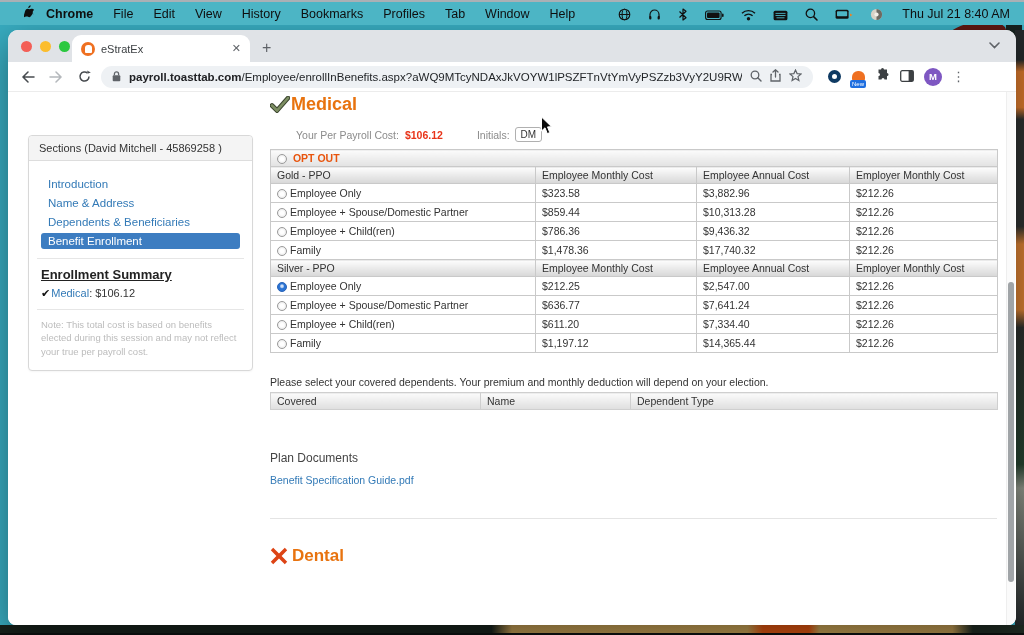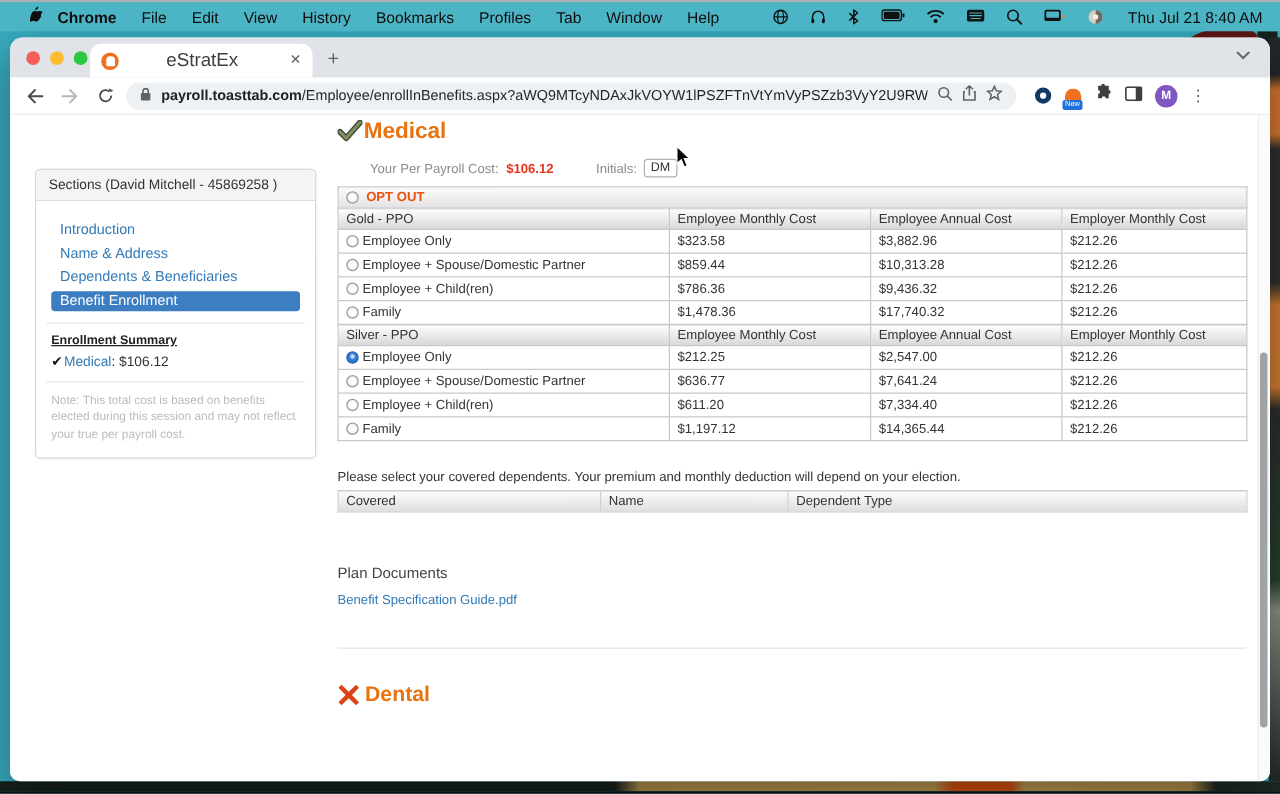--- a/index.html
+++ b/index.html
@@ -7,21 +7,21 @@
   .screen{position:relative;width:1024px;height:635px;background:#38abbf;overflow:hidden;
           font-family:"Liberation Sans",sans-serif;-webkit-font-smoothing:antialiased;}
   .top-line{position:absolute;top:0;left:0;right:0;height:2px;background:#aab0b5;}
 
   
   .menubar{position:absolute;top:2px;left:0;right:0;height:23px;background:#4cb5c5;
            display:flex;align-items:center;padding:0 14px;z-index:5;}
   .menu-item{padding:0 10px;font-size:12.5px;color:#0e0e0e;white-space:nowrap;}
   .menu-item.bold{font-weight:bold;}
   .apple{width:22px;text-align:center;}
-  .status{margin-left:auto;display:flex;align-items:flex-start;gap:17px;}
+  .status{margin-left:auto;display:flex;align-items:flex-end;gap:17px;}
   .sicon{display:flex;align-items:center;}
   .clock{font-size:12.5px;color:#0e0e0e;white-space:nowrap;margin-left:2px;}
 
   
   .wp-branch{position:absolute;top:22px;right:18px;width:58px;height:22px;background:#5d1712;
              border-radius:40% 60% 10% 50%;transform:rotate(-12deg);z-index:1;}
   .wp-branch2{position:absolute;top:25px;right:2px;width:16px;height:34px;background:#16221f;z-index:1;}
   .edge-right{position:absolute;top:30px;right:0;width:9px;height:595px;z-index:1;
       background:linear-gradient(180deg,#23282a 0%,#23282a 5%,#d2752c 7%,#d2752c 13%,#2c2f2e 15%,
       #2c2f2e 33%,#cf7a30 36%,#cf7a30 47%,#2a2d2b 50%,#24402e 73%,#8a8f84 77%,#23282a 100%);}
@@ -32,21 +32,21 @@
 
   
   .window{position:absolute;left:8px;top:30px;width:1008px;height:595px;background:#fff;
           border-radius:10px 10px 8px 8px;box-shadow:0 12px 34px rgba(0,0,0,.4);overflow:hidden;z-index:2;}
   .tabstrip{position:relative;height:32px;background:#e0e3e7;}
   .traffic{position:absolute;left:13px;top:11px;display:flex;gap:8px;}
   .tl{width:11px;height:11px;border-radius:50%;}
   .tl.red{background:#f35f57;} .tl.yel{background:#fbbd2e;} .tl.grn{background:#2bc840;}
   .tab{position:absolute;left:64px;bottom:0;width:178px;height:27px;background:#fff;
        border-radius:9px 9px 0 0;display:flex;align-items:center;padding:0 9px;gap:6px;}
-  .tab-title{font-size:15px;color:#3c4043;flex:1;overflow:hidden;white-space:nowrap;margin-left:32px;}
+  .tab-title{font-size:11px;color:#3c4043;flex:1;overflow:hidden;white-space:nowrap;}
   .favicon{width:14px;height:14px;border-radius:50%;background:#ef7021;position:relative;flex:0 0 auto;}
   .favicon::after{content:"";position:absolute;left:3.5px;top:3px;width:7px;height:8px;background:#fff;
                   border-radius:3px 3px 1px 1px;}
   .tab-close{color:#5f6368;font-size:11px;line-height:1;}
   .newtab{position:absolute;left:254px;bottom:5px;font-size:16px;color:#5f6368;}
   .tab-chevron{position:absolute;right:16px;bottom:9px;color:#5f6368;}
 
   .toolbar{height:30px;background:#fff;display:flex;align-items:center;padding:0 9px;gap:6px;
            border-bottom:1px solid #ececec;}
   .navbtn{width:22px;height:22px;display:flex;align-items:center;justify-content:center;flex:0 0 auto;}
@@ -72,21 +72,21 @@
 
   
   .sidebar{position:absolute;left:20px;top:43px;width:225px;border:1px solid #d8d8d8;border-radius:4px;
            background:#fff;box-shadow:0 1px 2px rgba(0,0,0,.04);}
   .sidebar-head{background:#f4f4f4;border-bottom:1px solid #ddd;border-radius:4px 4px 0 0;
                 padding:6px 10px;font-size:11px;color:#333;}
   .sidebar-body{padding:12px 12px 12px;}
   .side-link{display:block;font-size:11.5px;color:#337ab7;padding:2px 7px;margin:3px 0;text-decoration:none;}
   .side-link.active{background:#3d7dc1;color:#fff;border-radius:3px;}
   .side-divider{border-top:1px solid #e6e6e6;margin:9px -4px 8px;}
-  .summary-title{font-size:10px;font-weight:bold;text-decoration:underline;color:#222;margin-bottom:5px;}
+  .summary-title{font-size:13px;font-weight:bold;text-decoration:underline;color:#222;margin-bottom:5px;}
   .summary-line{font-size:11px;color:#333;}
   .summary-line .chk{color:#111;margin-right:1px;}
   .summary-line .lnk{color:#337ab7;}
   .total-line{font-size:11.5px;color:#333;margin-top:2px;}
   .total-line b{font-size:14px;color:#111;}
   .note{font-size:9.5px;color:#bcbcbc;line-height:1.4;margin-top:3px;}
 
   
   .main{position:absolute;left:262px;top:2px;width:727px;}
   .medical-head{display:flex;align-items:center;gap:1px;}

